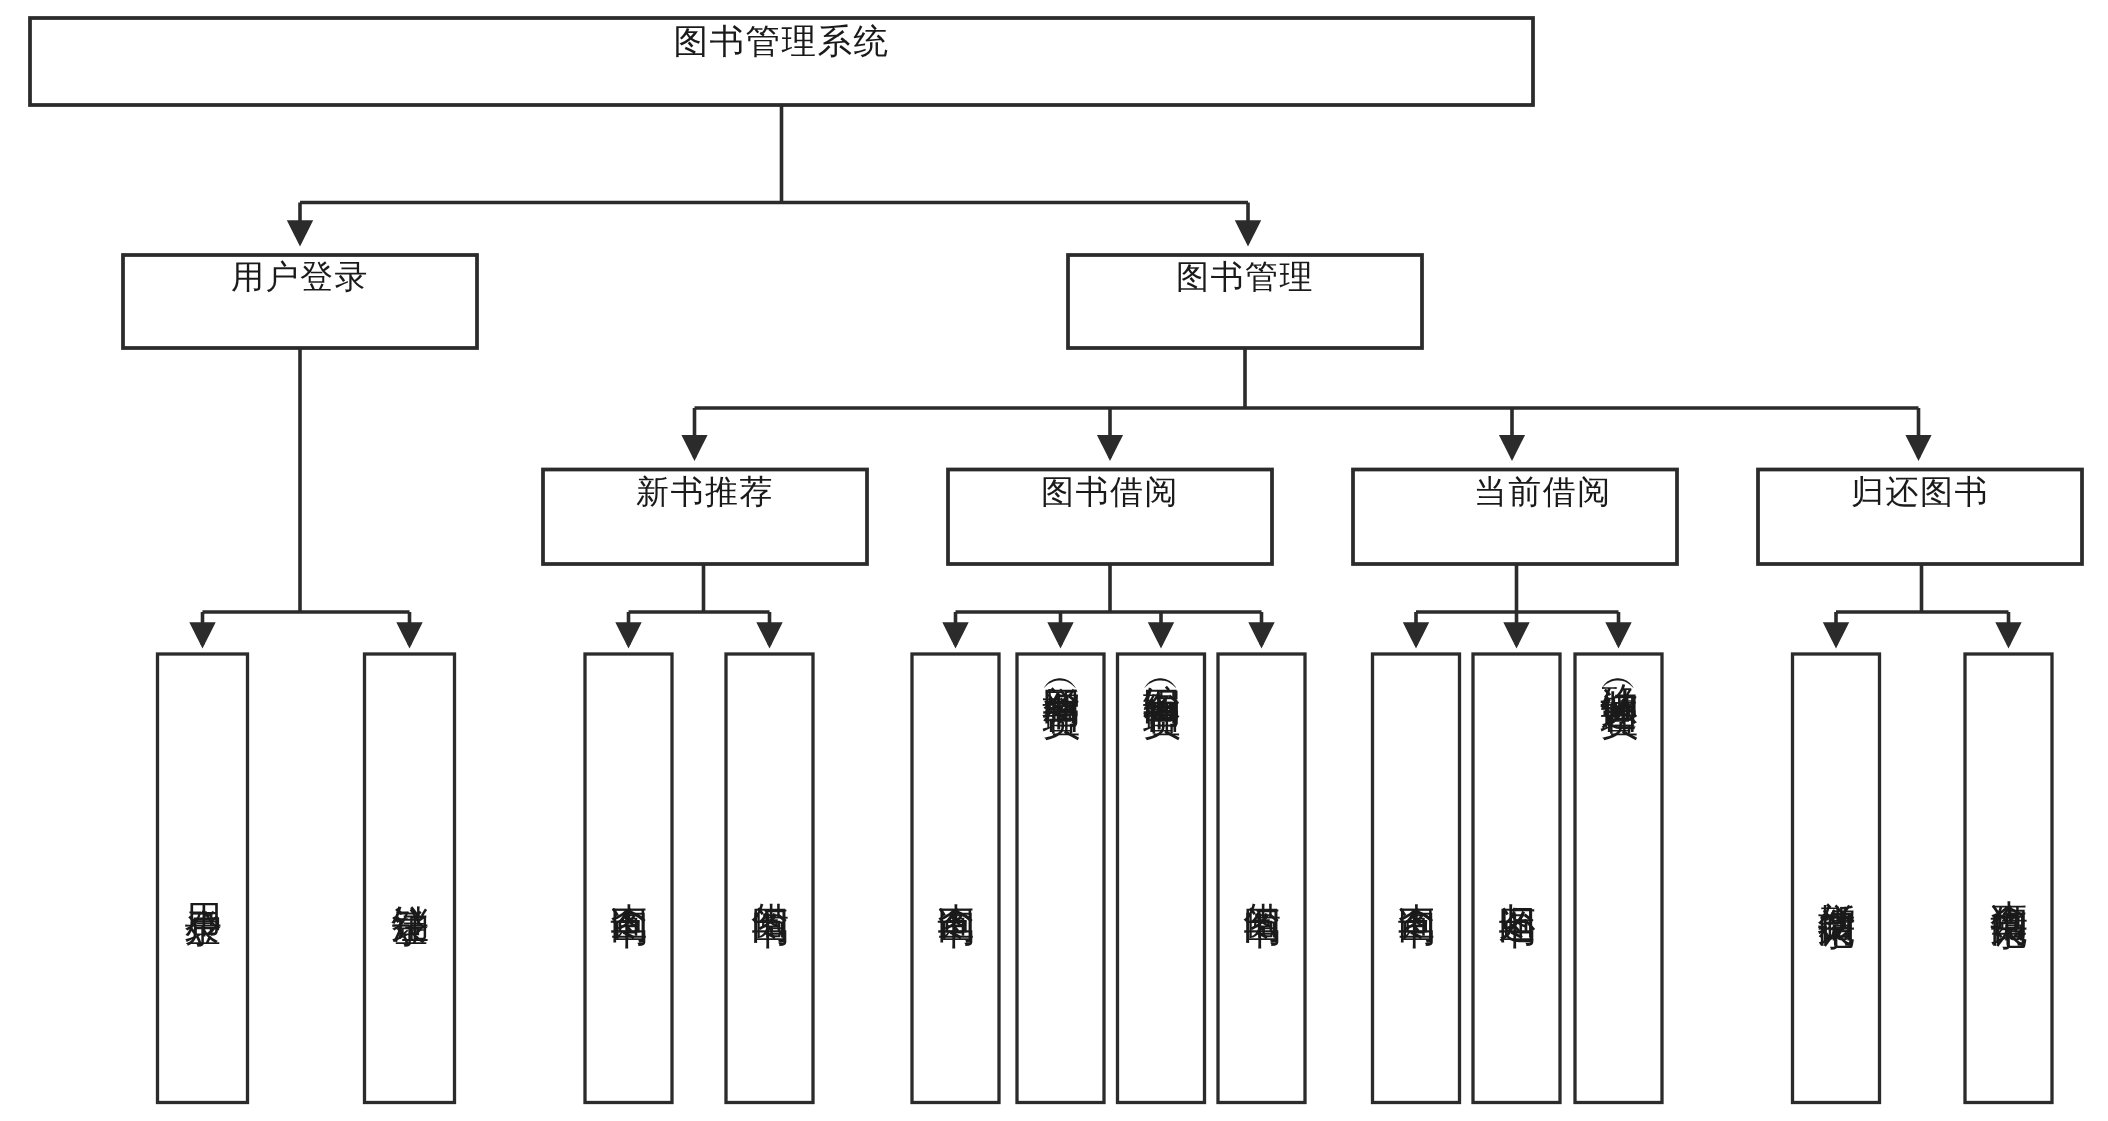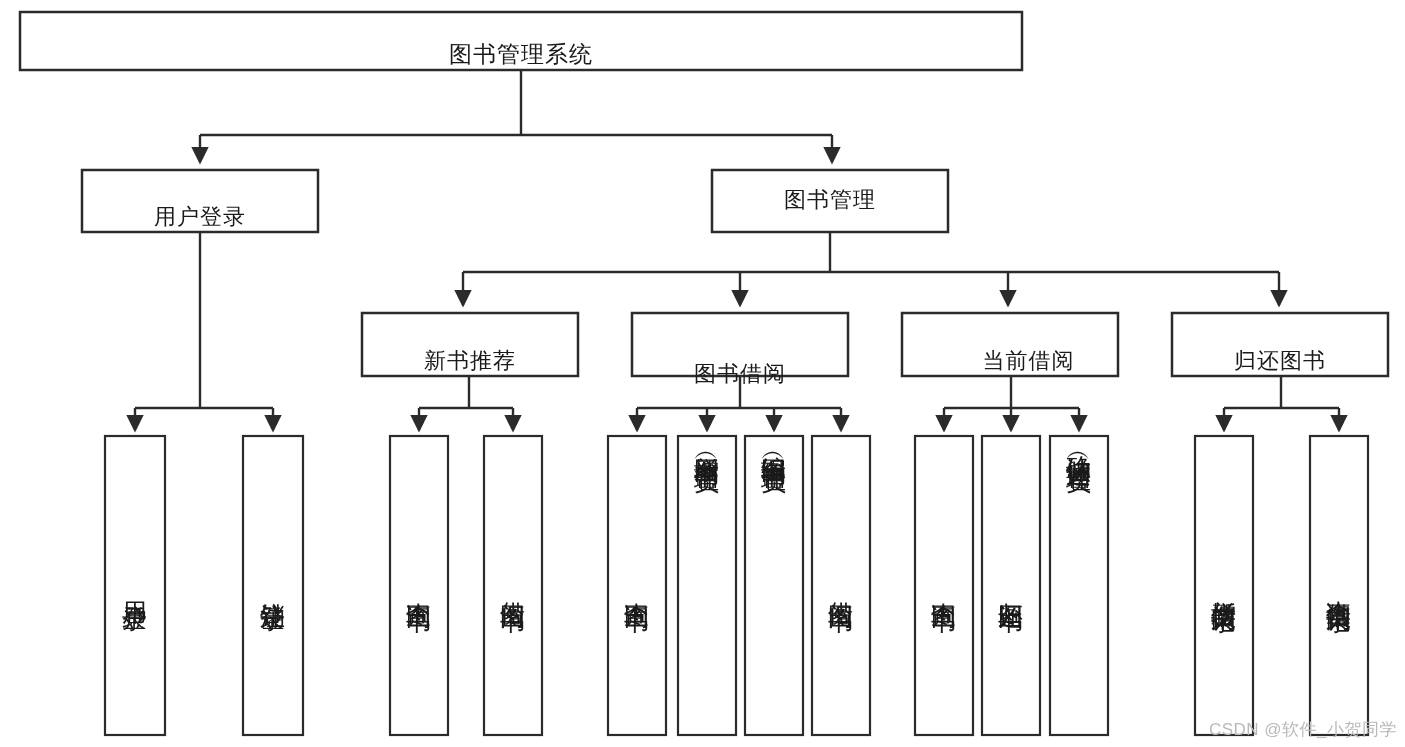--- a/index.html
+++ b/index.html
@@ -53,21 +53,21 @@
     font-family: "Liberation Sans", "DejaVu Sans", sans-serif;
     font-size: 25px;
     line-height: 1.12;
     letter-spacing: 2px;
     color: #1a1a1a;
     white-space: nowrap;
   }
   .mid-label-box {
     position: absolute;
     display: flex;
-    align-items: flex-end;
+    align-items: flex-start;
     justify-content: center;
     pointer-events: none;
   }
   .mid-label {
     font-size: 22px;
     color: #1a1a1a;
     letter-spacing: 1px;
     white-space: nowrap;
   }
   .title-label {
@@ -219,15 +219,14 @@
   <div class="leaf-label-box" style="left:1050px; top:436px; width:58px; height:299px; align-items:flex-start;">
     <span class="leaf-label">确认归还（管理员）</span>
   </div>
   <div class="leaf-label-box" style="left:1195px; top:436px; width:58px; height:299px;">
     <span class="leaf-label">新增借阅记录</span>
   </div>
   <div class="leaf-label-box" style="left:1310px; top:436px; width:58px; height:299px;">
     <span class="leaf-label">查询借阅记录</span>
   </div>
 
-  <div id="watermark">CSDN @软件_小贺同学</div>
 
 </div>
 
 </body></html>

